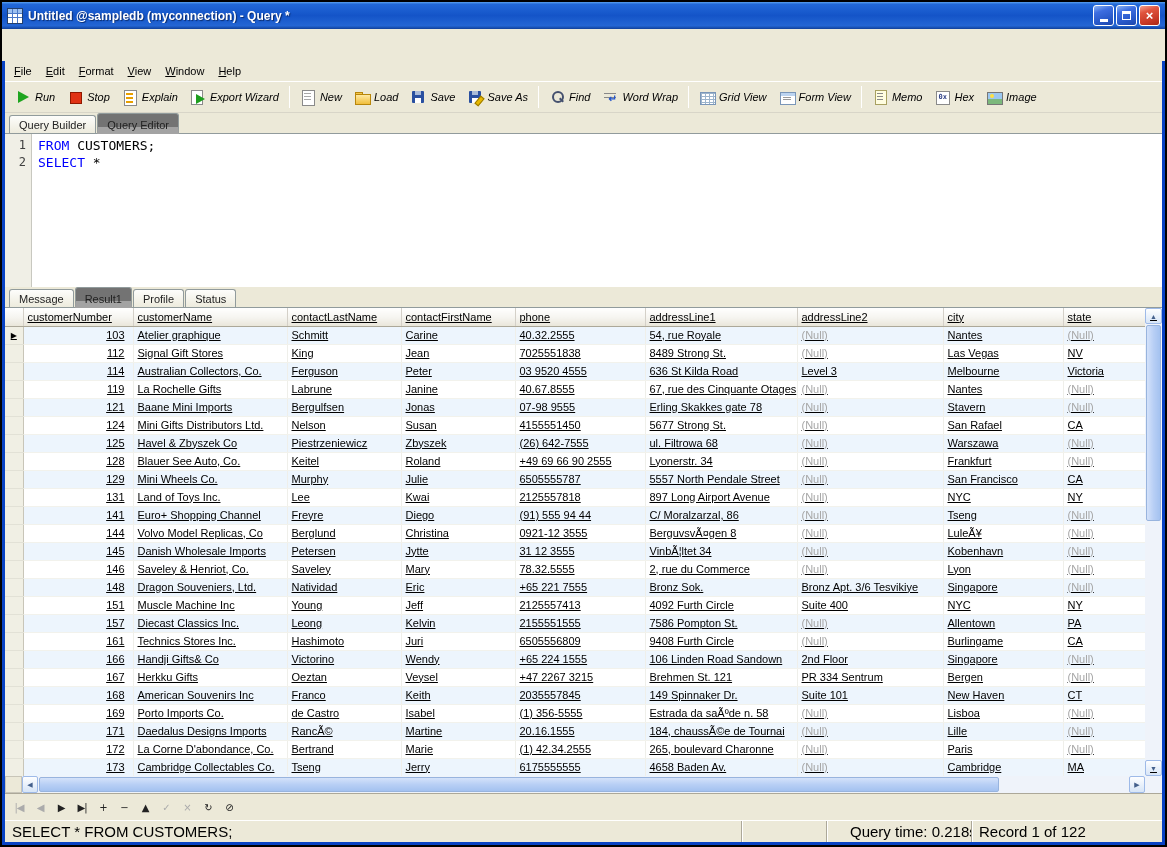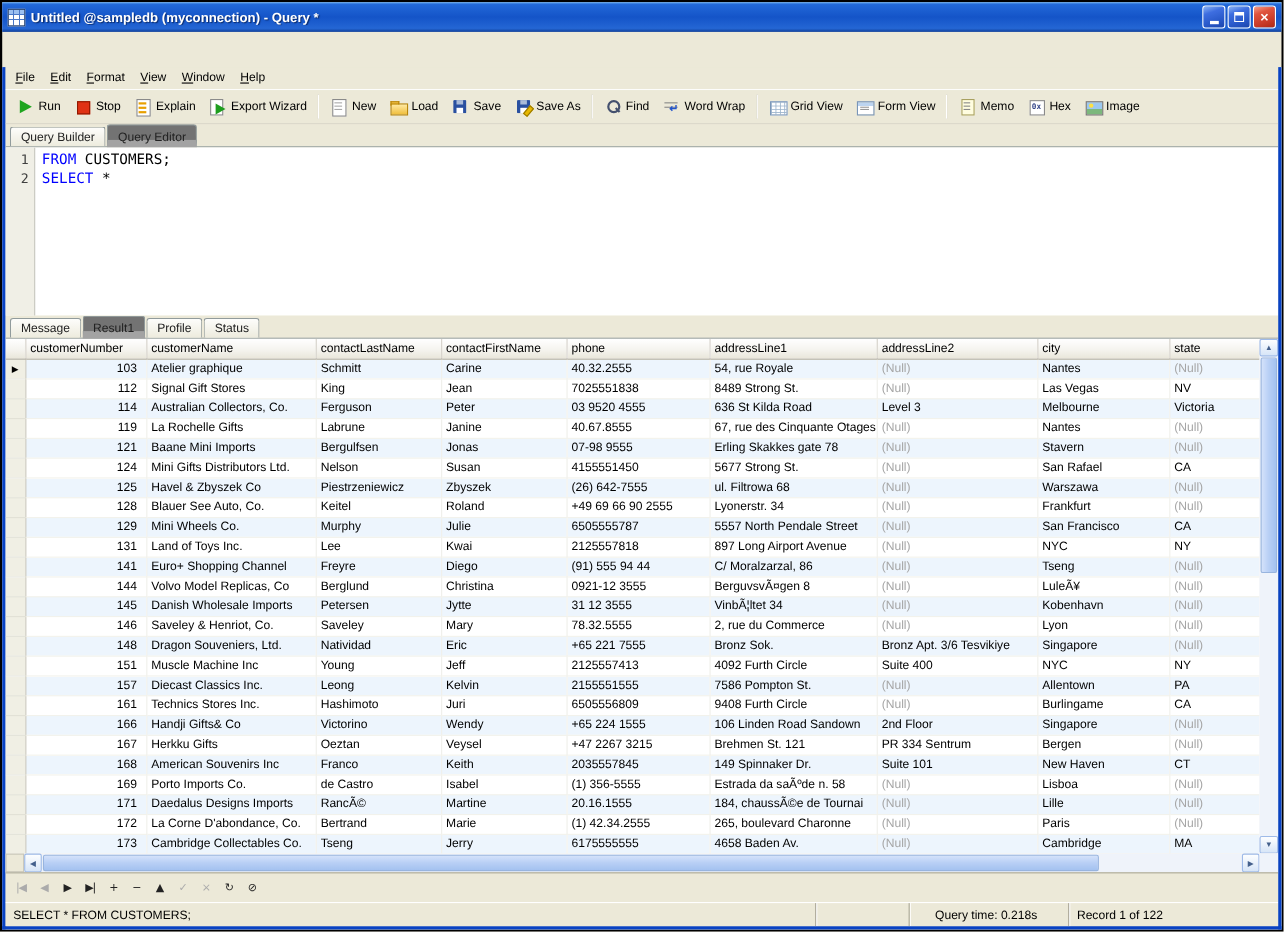--- a/index.html
+++ b/index.html
@@ -30,21 +30,21 @@
 
   
   .menubar { height:21px; flex:none; display:flex; align-items:center; padding-left:2px; background:#ECE9D8;
     border-bottom:1px solid #fff; font-size:11px; }
   .menu-item { padding:3px 7px; color:#000; cursor:default; }
 
   
   .toolbar { height:31px; flex:none; display:flex; align-items:center; padding:0 4px; background:#ECE9D8;
     border-bottom:1px solid #D8D5C8; font-size:11px; }
   .tb-btn { display:flex; align-items:center; gap:4px; padding:3px 5px; border:1px solid transparent; border-radius:2px; }
-  .tb-label { white-space:nowrap; }
+  .tb-label { white-space:nowrap;font-style:italic; }
   .tb-sep { width:1px; height:22px; background:#ACA899; border-right:1px solid #fff; margin:0 4px; }
 
   
   .ticon { width:16px; height:16px; position:relative; flex:none; display:inline-block; }
   .ticon::before, .ticon::after { content:''; position:absolute; }
   [data-name="run-icon"]::after { left:3px; top:2px; border-left:11px solid #1FA51F; border-top:6px solid transparent; border-bottom:6px solid transparent; }
   [data-name="stop-icon"]::after { left:3px; top:3px; width:10px; height:10px; background:#E03214; border:1px solid #901800; }
   [data-name="explain-icon"]::before { left:2px; top:1px; width:11px; height:14px; background:#fff; border:1px solid #8A8A8A; }
   [data-name="explain-icon"]::after { left:4px; top:4px; width:7px; height:2px; background:#E8A000; box-shadow:0 4px 0 #E8A000, 0 8px 0 #E8A000; }
   [data-name="export-wizard-icon"]::before { left:1px; top:1px; width:10px; height:13px; background:#fff; border:1px solid #8A8A8A; }
@@ -85,21 +85,21 @@
   
   .editor { flex:1; display:flex; background:#fff; overflow:hidden; }
   .gutter { width:27px; flex:none; background:#F0EFE6; border-right:1px solid #C8C8C0; padding-top:3px; }
   .ln-num { font:12px "DejaVu Sans Mono",monospace; color:#404040; text-align:right; padding-right:5px; line-height:17px; }
   .code { flex:1; padding:3px 6px; font:13px "DejaVu Sans Mono",monospace; line-height:17px; }
   .code-line { white-space:pre; }
   .kw { color:#0000FF; }
   .pl { color:#000; }
 
   
-  .gridwrap { height:468px; flex:none; display:flex; background:#fff; overflow:hidden; }
+  .gridwrap { height:468px; flex:none; display:flex; background:#fff; overflow:hidden;text-decoration:underline; }
   .grid-clip { width:1140px; flex:none; overflow:hidden; }
   table { border-collapse:collapse; table-layout:fixed; width:1140px; font-size:11px; }
   th { height:18px; background:linear-gradient(180deg,#FFFFFF,#F5F4EF 55%,#E9E6DA);
     border-right:1px solid #D4D0C8; border-bottom:1px solid #ACA899; font-weight:normal; text-align:left;
     padding:0 4px; overflow:hidden; white-space:nowrap; }
   td { height:18px; line-height:17px; padding:0 4px; border-right:1px solid #EFEFEA; border-bottom:1px solid #F2F2EC;
     overflow:hidden; white-space:nowrap; color:#000; }
   tr.tint td { background:#EDF5FD; }
   td.selector { background:#F0EFE4; border-right:1px solid #C8C5B8; border-bottom:1px solid #E2E1D6;
     text-align:center; padding:0; font-size:8px; color:#000; }
@@ -124,21 +124,21 @@
 
   
   .recnav { height:27px; flex:none; display:flex; align-items:center; gap:3px; padding-left:5px; background:#ECE9D8;
     border-top:1px solid #ACA899; }
   .rn-btn { min-width:18px; height:20px; display:flex; align-items:center; justify-content:center; padding:0 2px;
     font-family:"DejaVu Sans",sans-serif; font-size:10px; color:#222; letter-spacing:-1px; }
   .rn-btn.disabled { color:#ABABAB; }
 
   
   .statusbar { height:22px; flex:none; display:flex; align-items:center; background:#ECE9D8;
-    border-top:1px solid #fff; font-size:11px; color:#000; }
+    border-top:1px solid #fff; font-size:15px; color:#000; }
   .sb-panel { height:100%; display:flex; align-items:center; padding:0 7px; border-right:1px solid #ACA899;
     box-shadow:1px 0 0 #fff; white-space:nowrap; overflow:hidden; }
   .sb-left { flex:1; }
   .sb-gap { width:85px; }
   .sb-qt { width:145px;padding-left:23px; }
   .sb-rec { width:190px; border-right:none; box-shadow:none; }
 </style>
 </head>
 <body>
 

